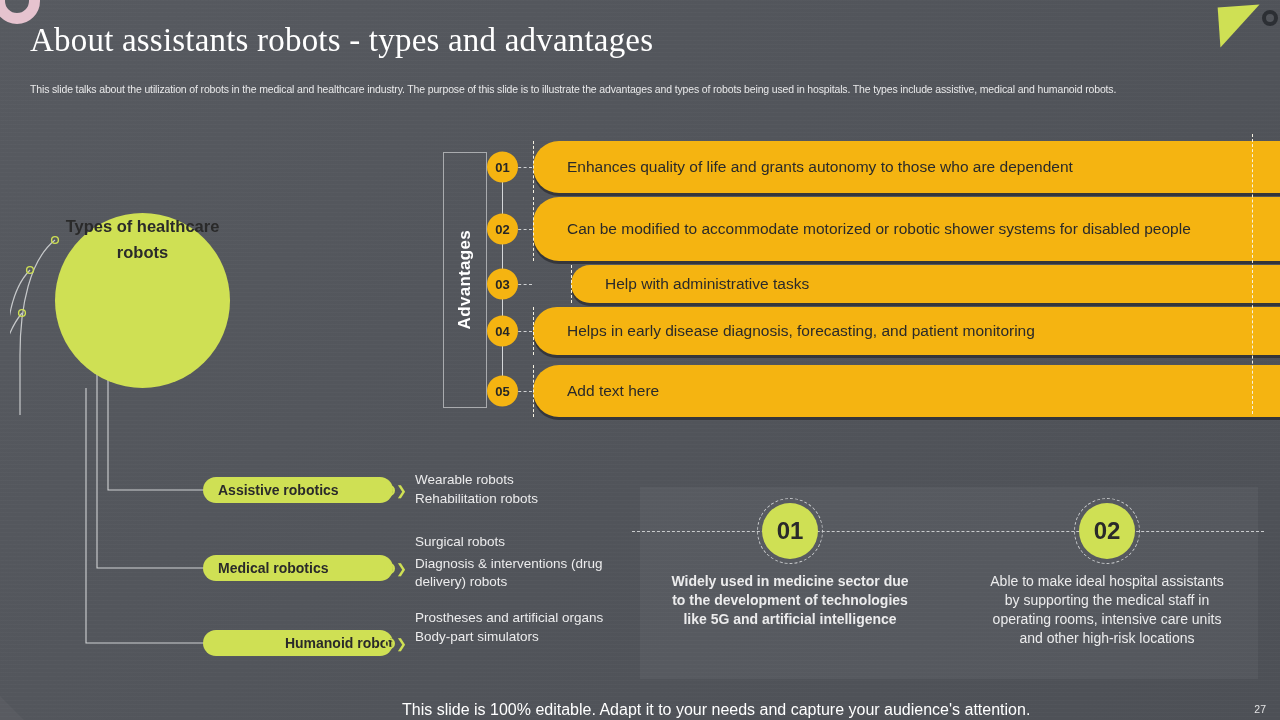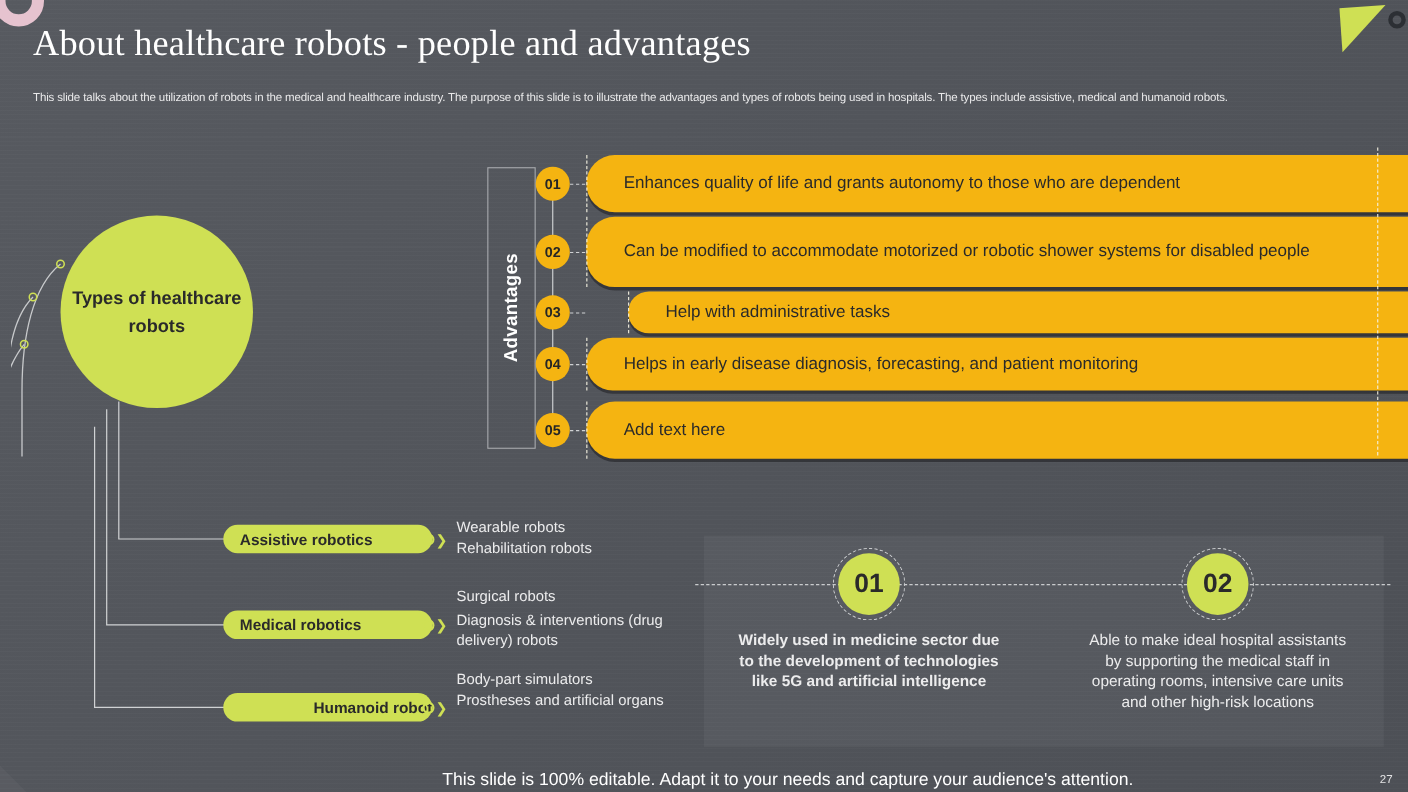--- a/index.html
+++ b/index.html
@@ -164,25 +164,25 @@
     position: absolute;
     left: 0; top: 134px;
     height: 280px;
     border-left: 1px dashed #f6f2e2;
     z-index: 4;
   }
 
   
   .main-circle {
     position: absolute;
-    left: 55px; top: 196px;
+    left: 55px; top: 213px;
     width: 175px; height: 175px;
     border-radius: 50%;
     background: #cfe054;
-    display: flex; align-items: center; justify-content: center;
+    display: flex; align-items: flex-start; justify-content: center;
     text-align: center;
     z-index: 3;
   }
   .main-circle span {
     font-size: 16.5px;
     font-weight: bold;
     color: #2a2a2a;
     line-height: 26px;
   }
   .swoosh {
@@ -305,21 +305,21 @@
 </head>
 <body>
 
 <div id="slide">
 
   <div class="deco-ring"></div>
   <div class="deco-tri"></div>
   <div class="deco-tri-ring"></div>
   <div class="deco-corner"></div>
 
-  <div class="title">About healthcare robots - people and advantages</div>
+  <div class="title">About assistants robots - types and advantages</div>
   <div class="subtitle">This slide talks about the utilization of robots in the medical and healthcare industry. The purpose of this slide is to illustrate the advantages and types of robots being used in hospitals. The types include assistive, medical and humanoid robots.</div>
 
   <div class="adv-bracket"></div>
   <div class="adv-label">
     <span>Advantages</span>
   </div>
 
   <div class="adv-rows" id="adv-rows">
     <div class="adv-vline"></div>
   <div class="adv-row" style="top: 0px; height: 52px;">
@@ -402,22 +402,22 @@
       <div class="sub-list" style="left: 415px; top: 533px; width: 225px;">
         <div style="margin-bottom: 3px;">Surgical robots</div>
         <div style="margin-bottom: 3px;">Diagnosis &amp; interventions  (drug delivery) robots</div>
       </div>
       <div class="pill" style="left: 203px; top: 630px; justify-content: flex-end;">
         <span>Humanoid robot</span>
       </div>
       <div class="pill-knob" style="left: 384px; top: 638px;"></div>
       <div class="pill-arrow" style="left: 396px; top: 637px;">❯</div>
       <div class="sub-list" style="left: 415px; top: 609px; width: 230px;">
+        <div>Prostheses and artificial organs</div>
         <div>Body-part simulators</div>
-        <div>Prostheses and artificial organs</div>
       </div>
     </div>
 
   <div class="panel"></div>
   <div class="panel-dash"></div>
   <div id="highlights">
       <div class="panel-item" style="left: 665px; top: 498px; width: 250px;">
         <div class="panel-circ-wrap">
           <div class="panel-circ-ring"></div>
           <div class="panel-circ">01</div>

